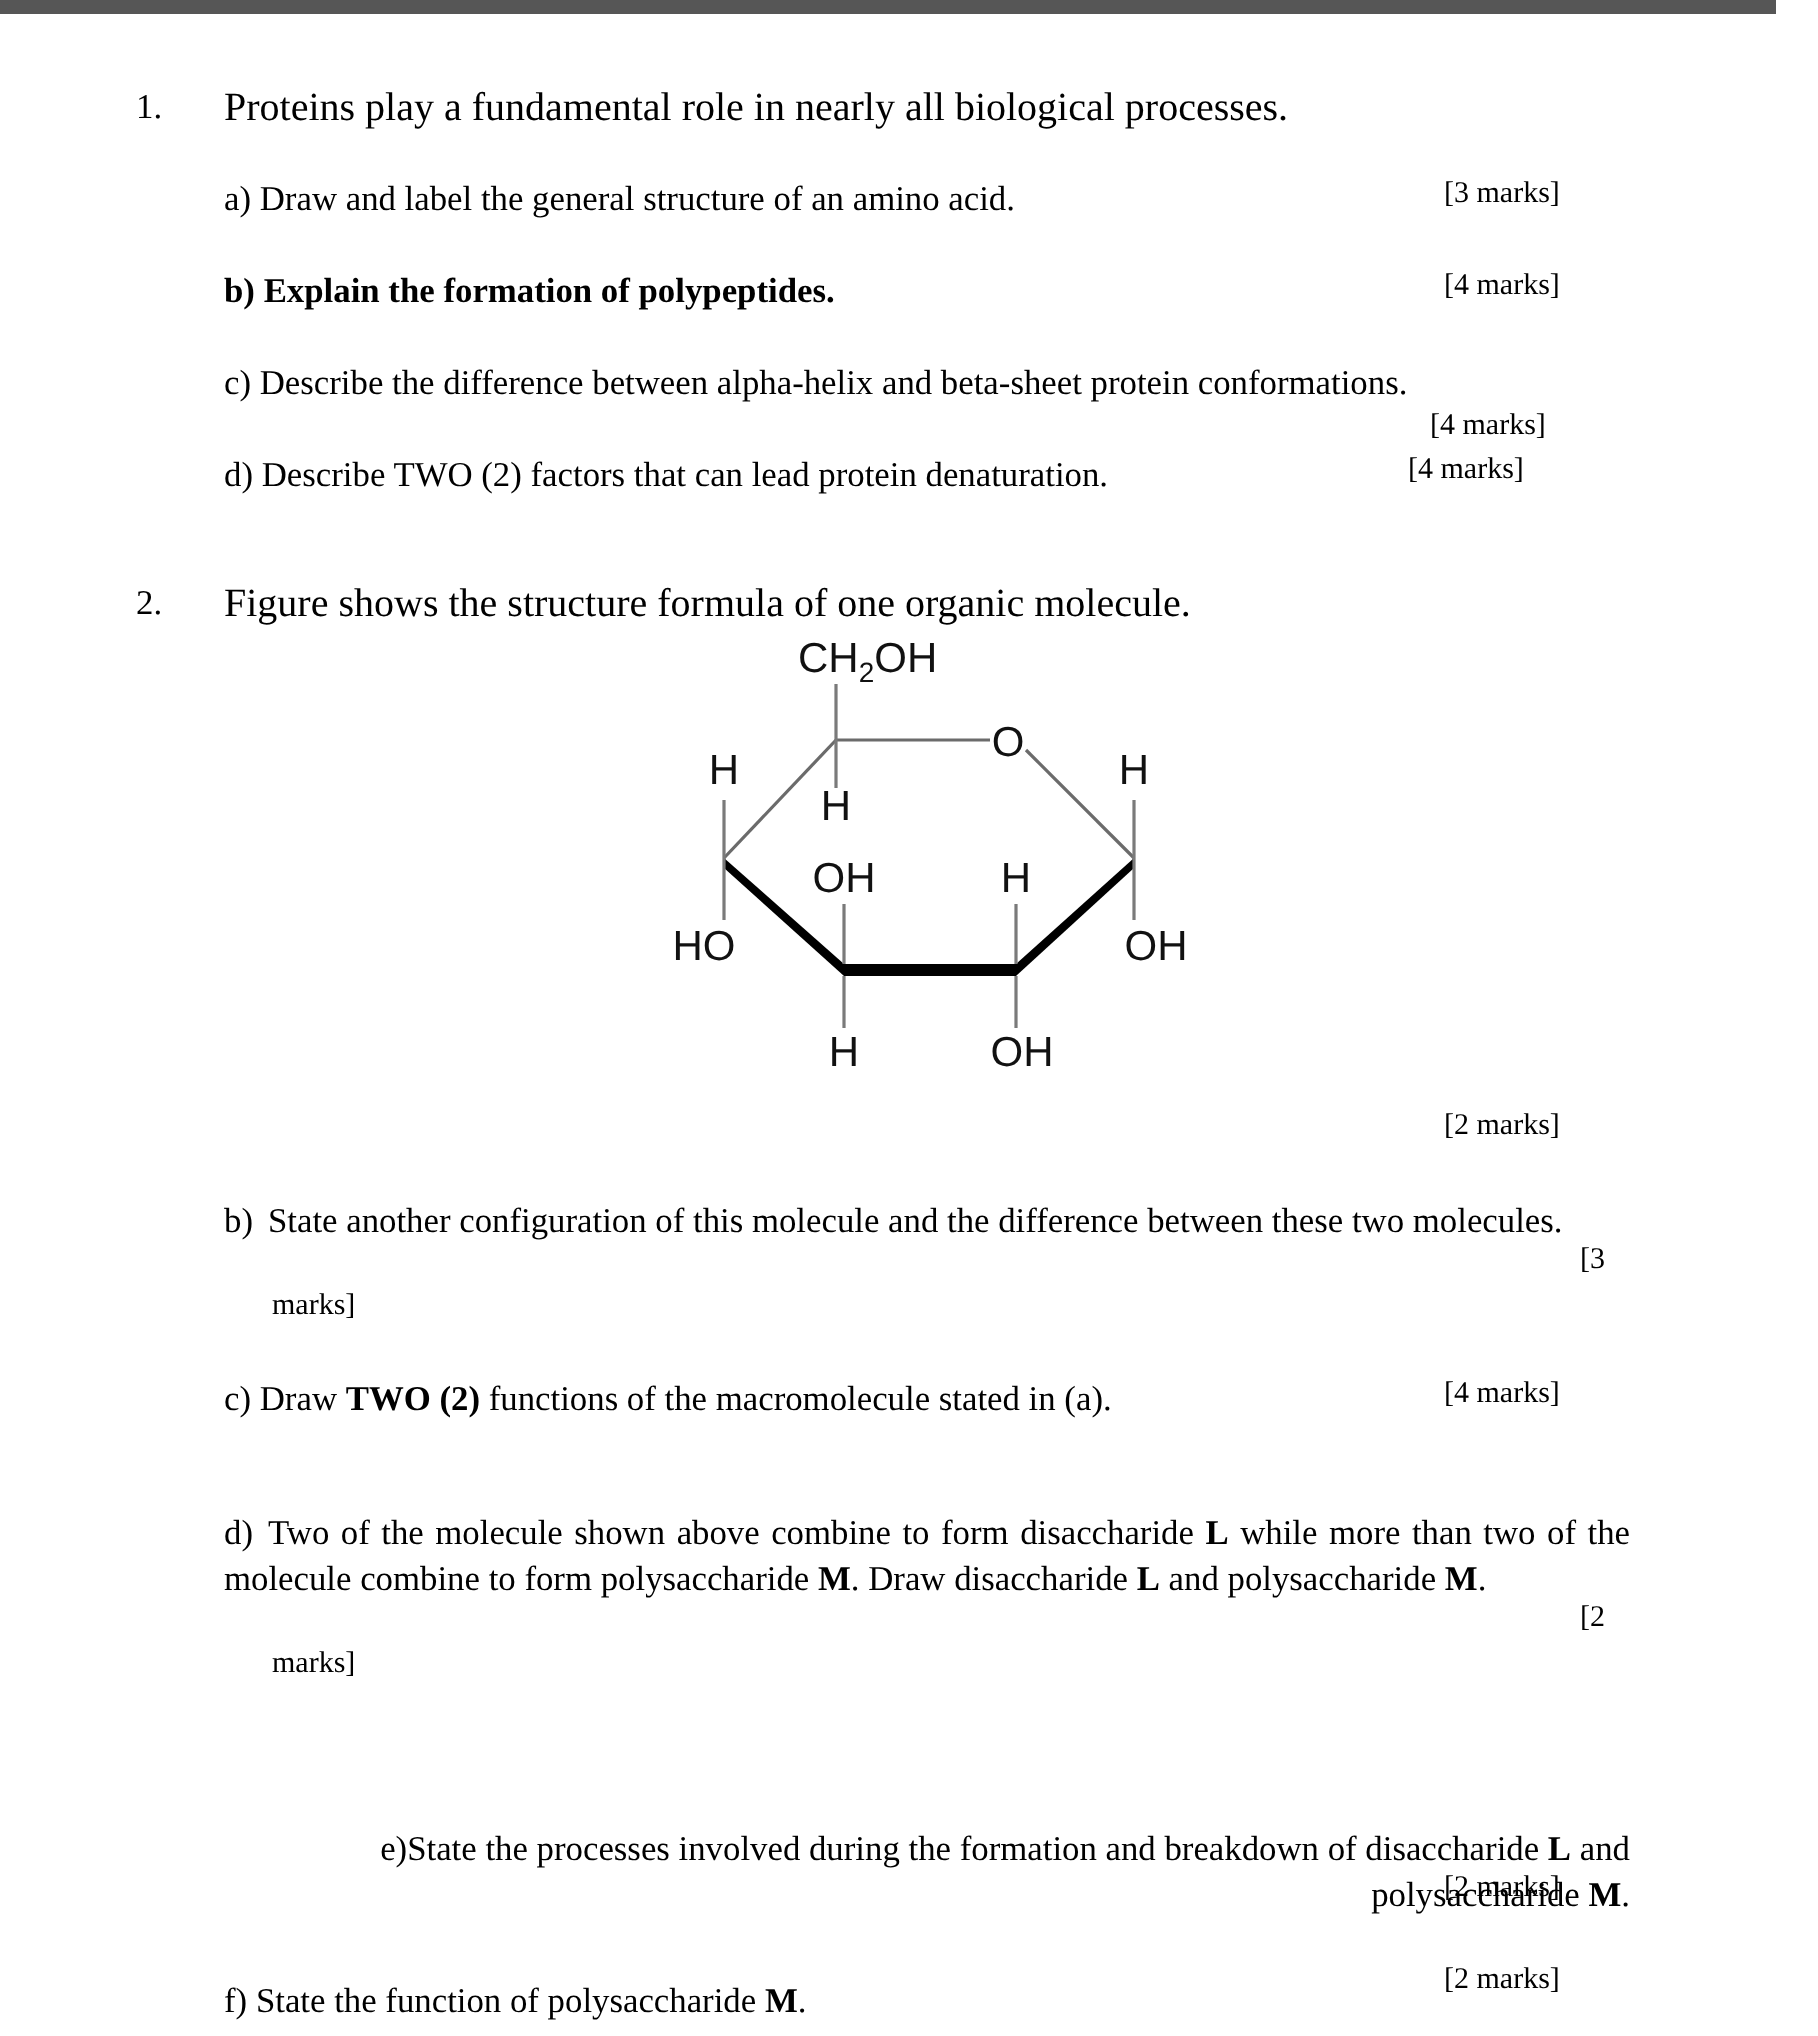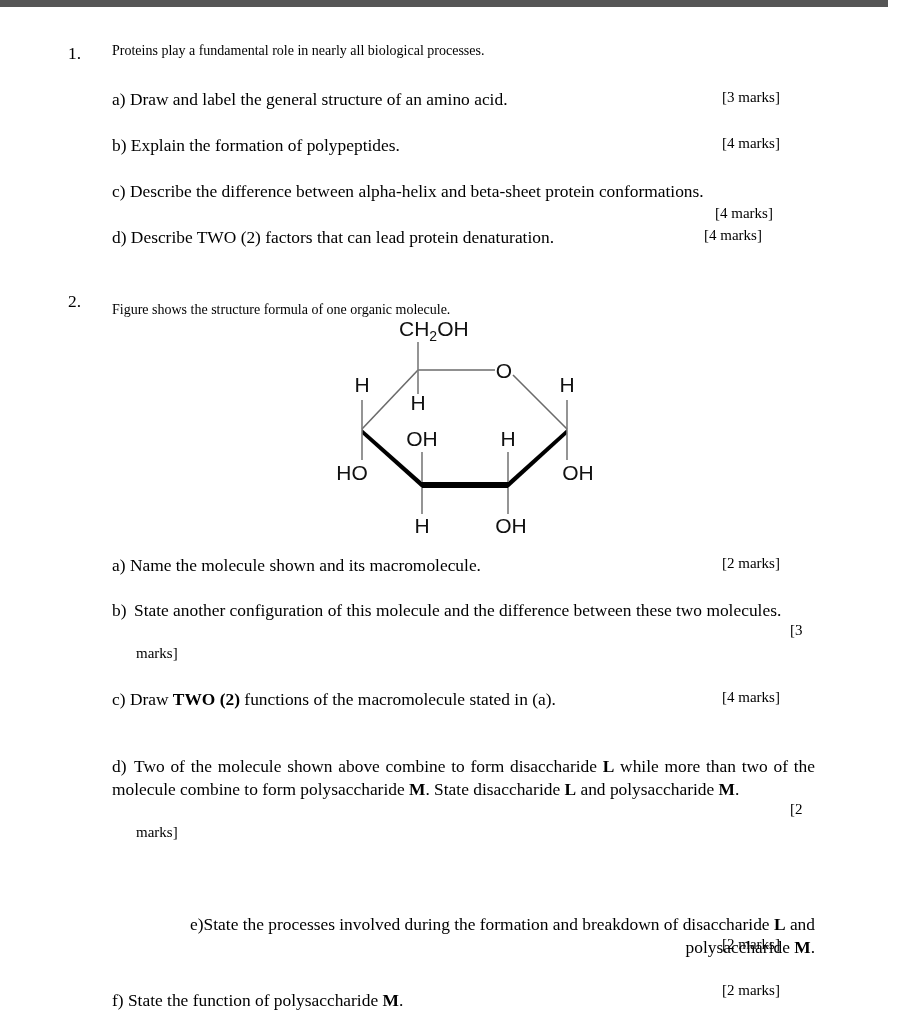--- a/index.html
+++ b/index.html
@@ -44,21 +44,21 @@
     background: #ffffff;
   }
   .q-num {
     position: absolute;
     left: 68px;
     font-size: 17.4px;
   }
   .q-stem {
     position: absolute;
     left: 112px;
-    font-size: 14px;
+    font-size: 20px;
   }
   .sub {
     position: absolute;
     left: 112px;
     font-size: 17.4px;
   }
   .sub-hang {
     position: absolute;
     left: 112px;
     width: 703px;
@@ -106,32 +106,32 @@
 
 <div id="sheet">
 
   <div class="q-num" style="top:36px;">1.</div>
 
   <div class="q-stem" style="top:36px;">Proteins play a fundamental role in nearly all biological processes.</div>
 
   <div class="sub" style="top:82px;"><span>a)</span> <span>Draw and label the general structure of an amino acid.</span></div>
   <div class="marks" style="top:82px; left:722px;">[3 marks]</div>
 
-  <div class="sub" style="top:128px;"><span>b)</span> <span>Explain the formation of polypeptides.</span></div>
+  <div class="sub" style="top:128px;font-weight:bold;"><span>b)</span> <span>Explain the formation of polypeptides.</span></div>
   <div class="marks" style="top:128px; left:722px;">[4 marks]</div>
 
   <div class="sub" style="top:174px;text-align:right;"><span>c)</span> <span>Describe the difference between alpha-helix and beta-sheet protein conformations.</span></div>
   <div class="marks" style="top:198px; left:715px;">[4 marks]</div>
 
   <div class="sub" style="top:220px;"><span>d)</span> <span>Describe TWO (2) factors that can lead protein denaturation.</span></div>
   <div class="marks" style="top:220px; left:704px;">[4 marks]</div>
 
   <div class="q-num" style="top:284px;">2.</div>
 
-  <div class="q-stem" style="top:284px;margin-top:11px;">Figure shows the structure formula of one organic molecule.</div>
+  <div class="q-stem" style="top:284px;">Figure shows the structure formula of one organic molecule.</div>
 
   <div id="molecule-figure">
     <svg width="280" height="235" viewBox="0 0 280 235">
 
       <g stroke="#6b6b6b" stroke-width="1.6" fill="none">
 
         <line x1="88" y1="58" x2="165" y2="58"></line>
 
         <line x1="88" y1="58" x2="32" y2="117"></line>
 
@@ -187,31 +187,30 @@
       <text class="atom-label" x="22" y="168" text-anchor="middle">HO</text>
 
       <text class="atom-label" x="248" y="168" text-anchor="middle">OH</text>
 
       <text class="atom-label" x="92" y="221" text-anchor="middle">H</text>
 
       <text class="atom-label" x="181" y="221" text-anchor="middle">OH</text>
     </svg>
   </div>
 
-  <div class="sub" style="top:548px;"><span>a)</span> <span>Name the molecule shown and its macromolecule.</span></div>
   <div class="marks" style="top:548px; left:722px;">[2 marks]</div>
 
   <div class="sub-hang" style="top:592px; width:703px;"><span class="lbl">b)</span><span>State another configuration of this molecule and the difference between these two molecules.</span></div>
   <div class="marks" style="top:615px; left:790px;">[3</div>
   <div class="marks" style="top:638px; left:136px;">marks]</div>
 
   <div class="sub" style="top:682px;"><span>c)</span> <span>Draw </span><b>TWO (2)</b><span> functions of the macromolecule stated in (a).</span></div>
   <div class="marks" style="top:682px; left:722px;">[4 marks]</div>
 
-  <div class="sub-hang" style="top:748px; width:703px;"><span class="lbl">d)</span><span>Two of the molecule shown above combine to form disaccharide </span><b>L</b><span> while more than two of the molecule combine to form polysaccharide </span><b>M</b><span>. State disaccharide </span><b>L</b><span> and polysaccharide </span><b>M</b><span>.</span></div>
+  <div class="sub-hang" style="top:748px; width:703px;"><span class="lbl">d)</span><span>Two of the molecule shown above combine to form disaccharide </span><b>L</b><span> while more than two of the molecule combine to form polysaccharide </span><b>M</b><span>. Draw disaccharide </span><b>L</b><span> and polysaccharide </span><b>M</b><span>.</span></div>
   <div class="marks" style="top:794px; left:790px;">[2</div>
   <div class="marks" style="top:817px; left:136px;">marks]</div>
 
   <div class="sub-hang" style="top:906px; width:703px; text-align:right;"><span class="lbl">e)</span><span>State the processes involved during the formation and breakdown of disaccharide </span><b>L</b><span> and polysaccharide </span><b>M</b><span>.</span></div>
   <div class="marks" style="top:929px; left:722px;">[2 marks]</div>
 
   <div class="sub" style="top:983px;"><span>f)</span> <span>State the function of polysaccharide </span><b>M</b><span>.</span></div>
   <div class="marks" style="top:975px; left:722px;">[2 marks]</div>
 
 </div>

